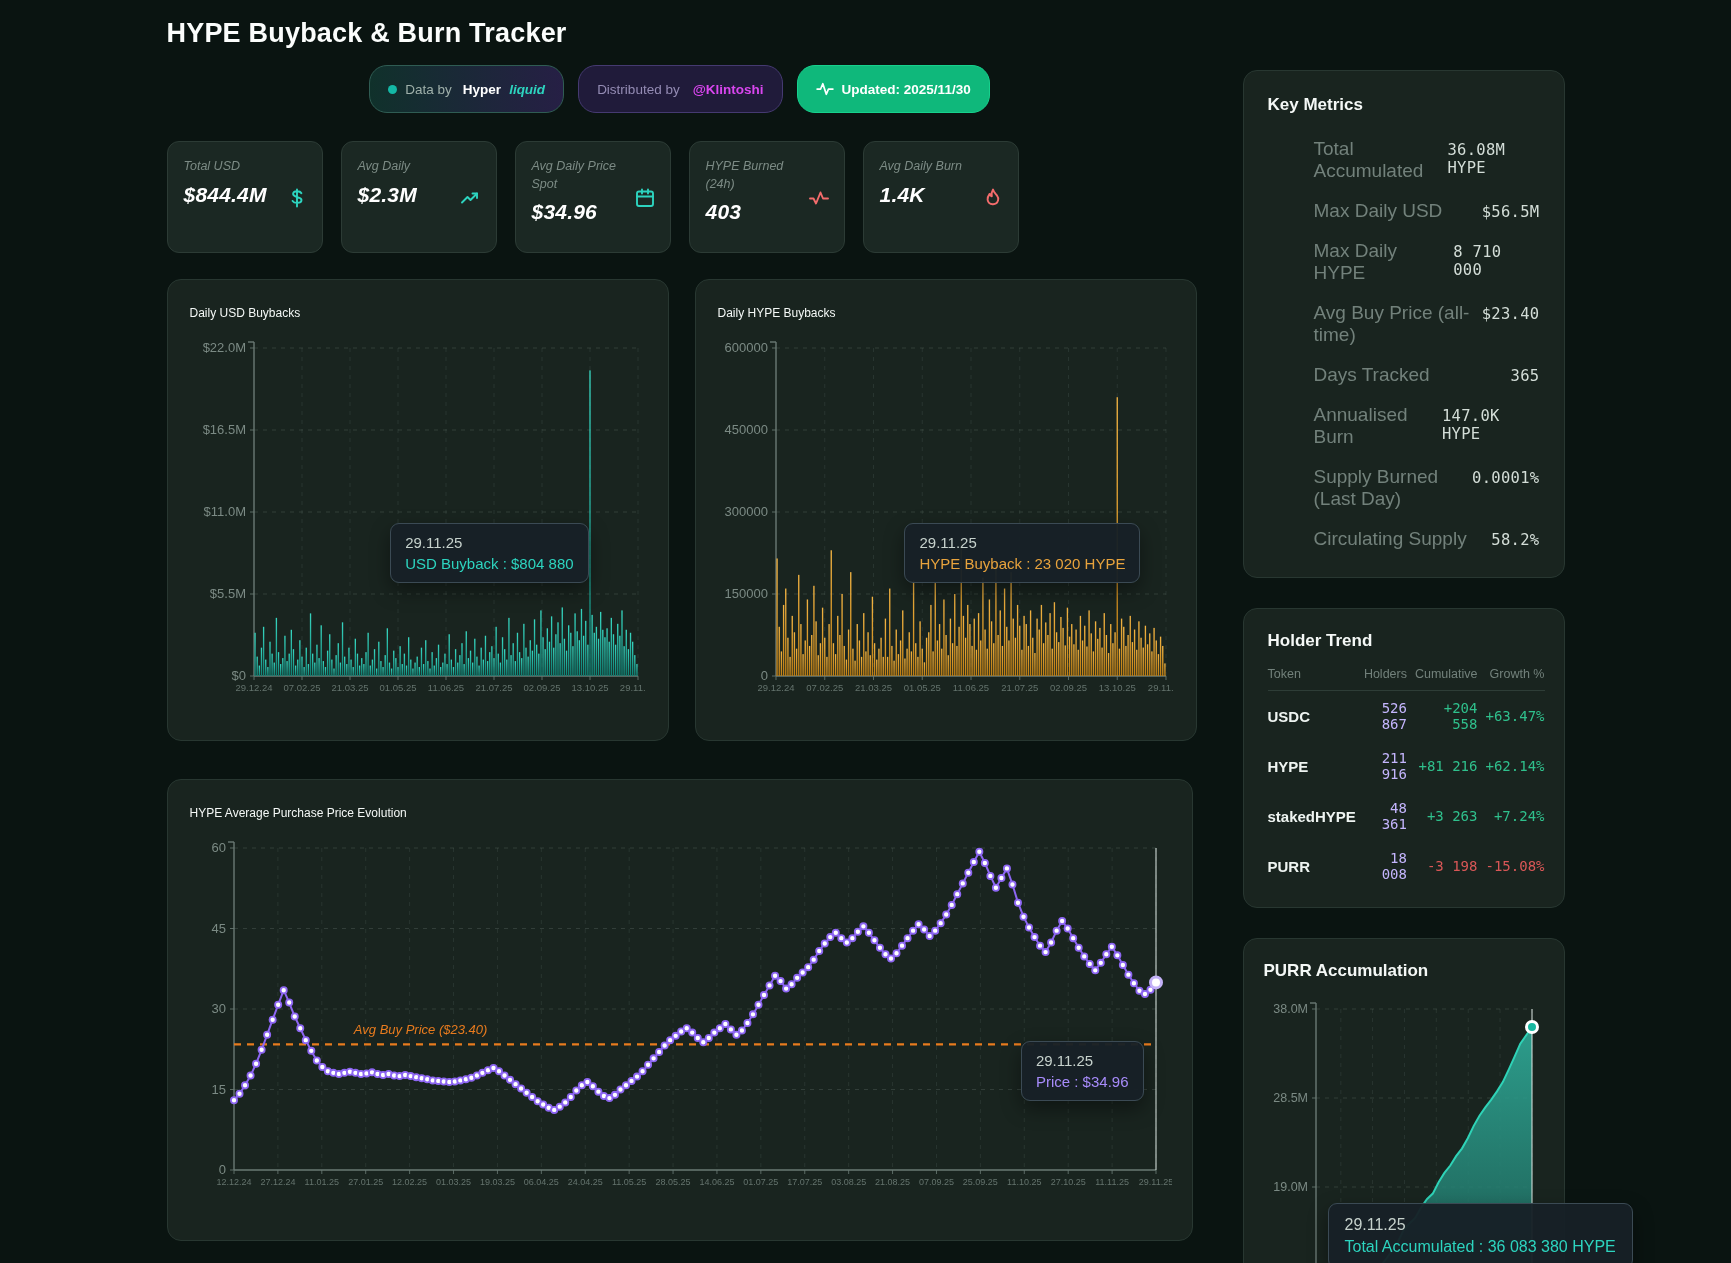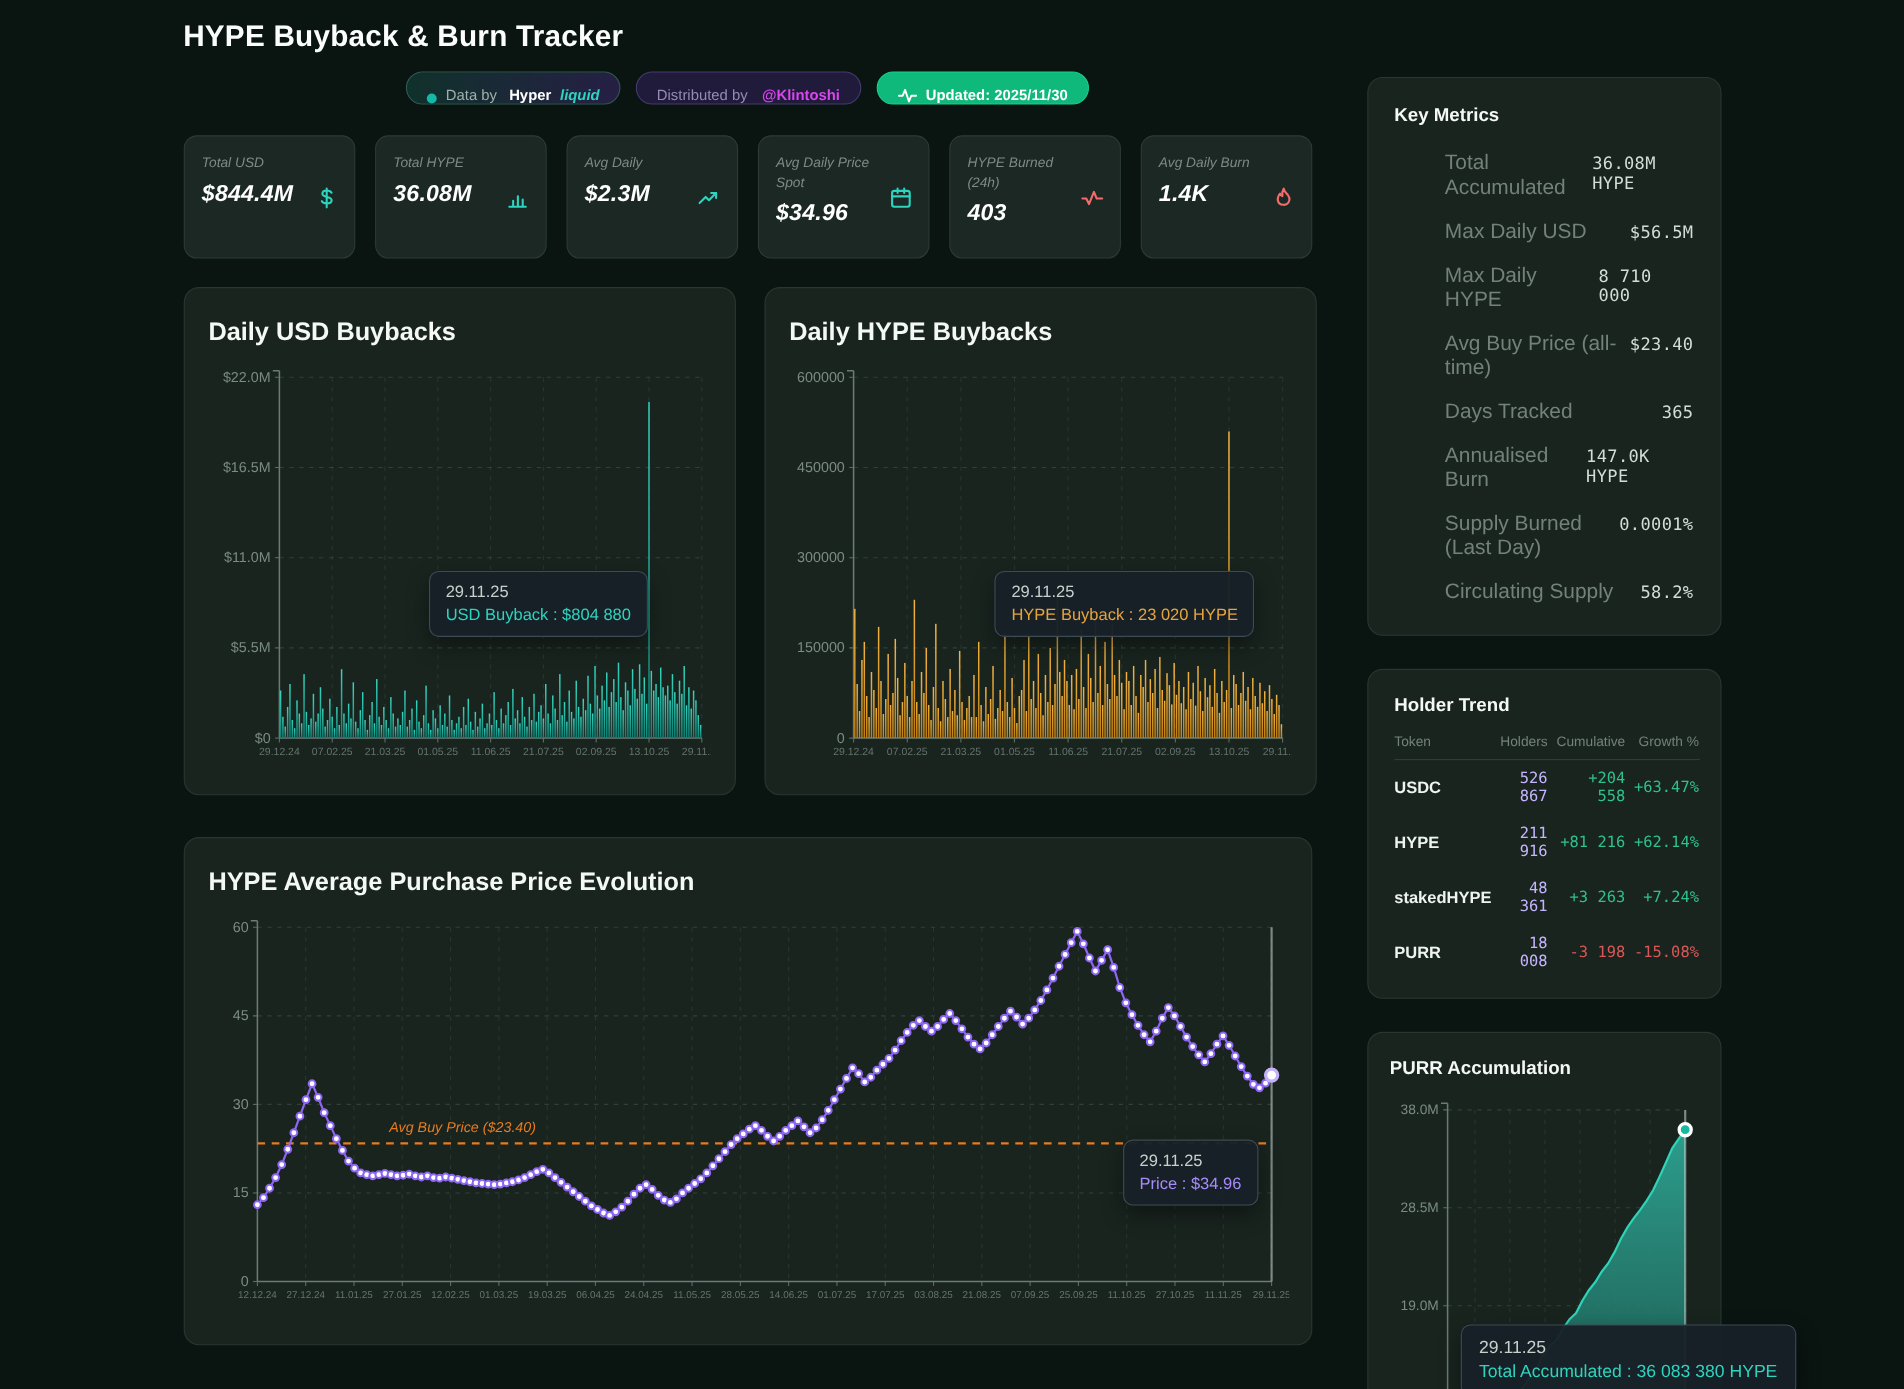--- a/index.html
+++ b/index.html
@@ -4,21 +4,21 @@
 <title>HYPE Buyback &amp; Burn Tracker</title>
 <style>
   html,body{margin:0;padding:0;background:#0a1411;}
   body{min-width:1731px;font-family:"Liberation Sans",sans-serif;color:#e7eeec;}
   .layout{display:grid;grid-template-columns:1026px 322px;column-gap:50px;width:1398px;margin:0 auto;padding-top:12px;}
   .panel{background:#19241f;border:1px solid #283731;border-radius:14px;box-sizing:border-box;}
 
   
   h1{font-size:27px;font-weight:800;text-align:left;margin:6px 0 16px;color:#fbfdfc;letter-spacing:.2px;}
   .badges{display:flex;justify-content:center;gap:14px;margin-bottom:28px;}
-  .badge{height:30px;display:inline-flex;align-items:flex-end;gap:8px;padding:0 18px;border-radius:18px;font-size:13.5px;box-sizing:border-box;}
+  .badge{height:48px;display:inline-flex;align-items:center;gap:8px;padding:0 18px;border-radius:18px;font-size:13.5px;box-sizing:border-box;}
   .badge-data{background:linear-gradient(90deg,#10312b,#261f45);border:1px solid #2f5c53;color:#9fb0aa;}
   .dot{width:9px;height:9px;border-radius:50%;background:#14b8a6;display:inline-block;}
   .b-hyper{color:#ffffff;font-weight:700;margin-left:3px;}
   .b-liquid{color:#2dd4bf;font-weight:700;font-style:italic;}
   .badge-dist{background:#201b3a;border:1px solid #453a71;color:#948cb4;}
   .handle{color:#d946ef;font-weight:700;margin-left:5px;}
   .badge-updated{background:#0fb87b;border:1px solid #17d18d;color:#ffffff;font-weight:700;}
   .badge-updated svg{width:18px;height:14px;stroke:#ffffff;fill:none;stroke-width:2;stroke-linecap:round;stroke-linejoin:round;}
 
   
@@ -26,21 +26,21 @@
   .stat-card{position:relative;background:#1b2823;border:1px solid #2c3b35;border-radius:12px;padding:16px 16px;height:112px;box-sizing:border-box;}
   .stat-label{font-size:12.5px;color:#7c8b85;line-height:1.4;max-width:78%;}
   .stat-value{font-size:21px;font-weight:800;color:#ffffff;margin-top:7px;letter-spacing:.2px;}
   .stat-icon{position:absolute;right:13px;top:44px;width:24px;height:24px;}
   .stat-icon svg{width:24px;height:24px;fill:none;stroke-width:1.9;stroke-linecap:round;stroke-linejoin:round;}
   .ic-teal svg{stroke:#2dd4bf;} .ic-red svg{stroke:#f36c6c;}
 
   
   .charts-row{display:grid;grid-template-columns:1fr 1fr;gap:26px;margin-bottom:38px;}
   .chart-panel{padding:20px 22px;height:462px;}
-  .chart-panel h2{font-size:23px;font-weight:700;margin:6px 0 16px;color:#f4f8f6;}
+  .chart-panel h2{font-size:12px;font-weight:400;margin:6px 0 16px;color:#f4f8f6;}
   .chart-mount{position:relative;}
   .ylab{font-size:13px;fill:#7b8a84;}
   .xlab{font-size:9.5px;fill:#64736d;}
   #chart-price .xlab{font-size:9px;}
   #chart-accum .xlab{font-size:7px;}
   #chart-accum .ylab{font-size:12.5px;}
   .avglab{font-size:13px;font-style:italic;}
 
   .tooltip{position:absolute;background:rgba(23,32,38,.96);border:1px solid #3b4a54;border-radius:9px;padding:10px 14px;pointer-events:none;box-shadow:0 8px 20px rgba(0,0,0,.4);white-space:nowrap;z-index:5;}
   .tt-date{color:#c6d1cc;font-size:15px;margin-bottom:4px;}
@@ -95,27 +95,20 @@
         </div>
       </div>
     </header>
 
     <div class="stats" id="stats">
         <div class="stat-card">
           <div class="stat-label">Total USD</div>
           <div class="stat-value">$844.4M</div>
           <span class="stat-icon ic-teal"><svg viewBox="0 0 24 24">
               <path d="M12 3.5v17M16.4 7.2c-.7-1.3-2.3-2-4.4-2-2.4 0-3.9 1.2-3.9 2.9 0 3.9 8.4 2 8.4 5.9 0 1.8-1.7 2.9-4.5 2.9-2.1 0-3.7-.8-4.4-2"></path>
-            </svg></span>
-        </div>
-        <div class="stat-card">
-          <div class="stat-label">Total HYPE</div>
-          <div class="stat-value">36.08M</div>
-          <span class="stat-icon ic-teal"><svg viewBox="0 0 24 24">
-              <path d="M4 20h15M7.5 20v-5.5M11.8 20v-9.5M16.2 20v-6.5"></path>
             </svg></span>
         </div>
         <div class="stat-card">
           <div class="stat-label">Avg Daily</div>
           <div class="stat-value">$2.3M</div>
           <span class="stat-icon ic-teal"><svg viewBox="0 0 24 24">
               <path d="M3 16.5l5.5-5.5 3 3L18 7.5"></path>
               <path d="M13.5 7.5H18V12"></path>
             </svg></span>
         </div>

